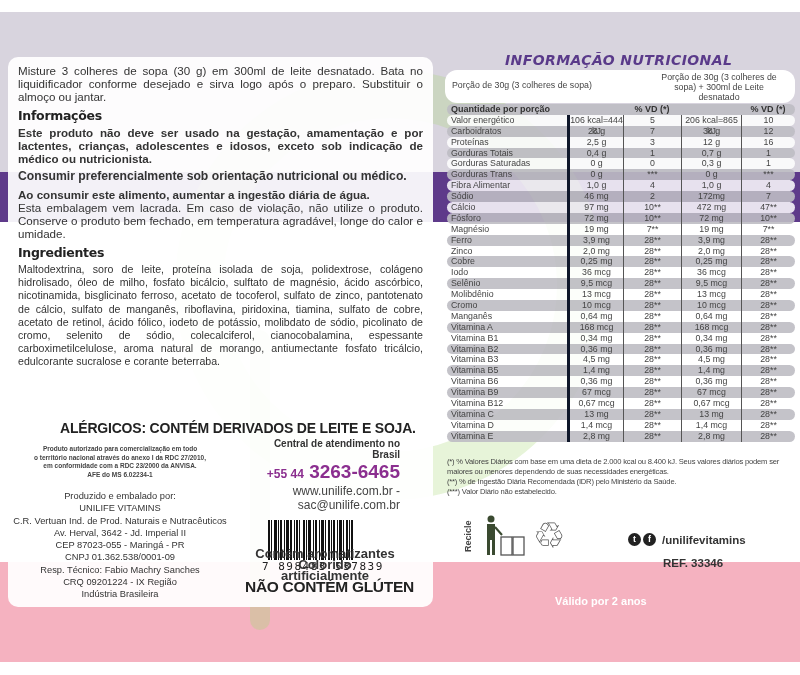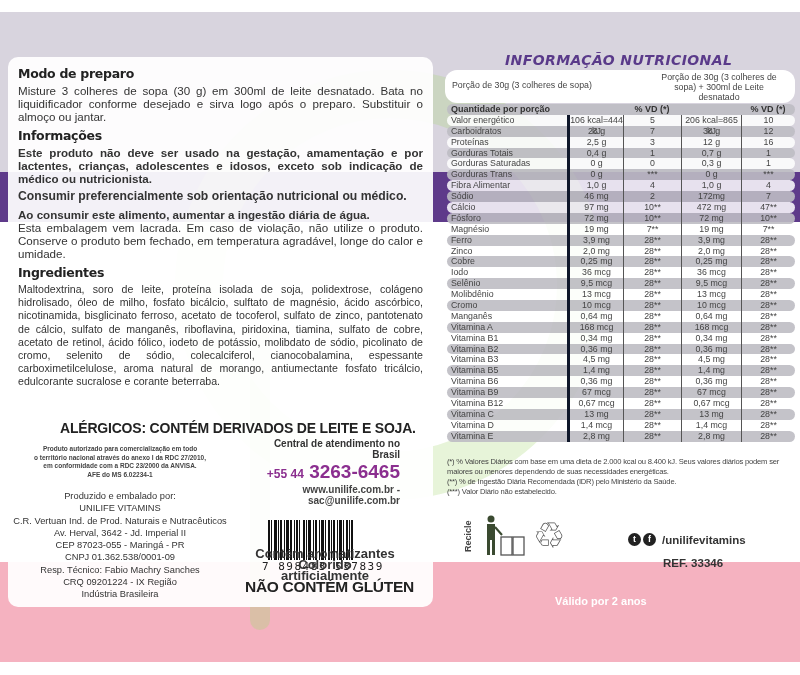--- a/index.html
+++ b/index.html
@@ -23,21 +23,21 @@
   .mt { margin-top: 5px; }
   .ingr { font-size: 10.6px; line-height: 13.2px; text-align: justify; color: #333; }
 
   .allergen { position: absolute; left: 60px; top: 420px; font-size: 14px; font-weight: bold; color: #222; letter-spacing: -0.2px; }
   .legal { position: absolute; left: 20px; top: 445px; width: 200px; text-align: center; font-size: 6.5px; font-weight: bold; line-height: 8.6px; color: #444; }
   .producer { position: absolute; left: 10px; top: 490px; width: 220px; text-align: center; font-size: 9.3px; line-height: 12.3px; color: #333; }
   .service { position: absolute; left: 250px; top: 438px; width: 150px; text-align: right; }
   .service .t { font-size: 10px; font-weight: bold; color: #333; }
   .service .ph { font-size: 19px; font-weight: bold; color: #8b2f8f; margin-top: 1px; }
   .service .ph small { font-size: 12px; font-weight: bold; }
-  .service .web { font-size: 10px; font-weight: bold; color: #444; margin-top: 1px; margin-left: 16px; }
+  .service .web { font-size: 12px; font-weight: normal; color: #444; margin-top: 1px; margin-left: 16px; }
   .barcode { position: absolute; left: 262px; top: 520px; width: 125px; height: 52px; }
   .bars { display: flex; height: 40px; align-items: stretch; margin-left: 6px; }
   .bars span { display: block; background: #111; }
   .bcnum { font-family: "DejaVu Sans Mono", monospace; font-size: 11px; letter-spacing: 1.5px; color: #222; }
   .aroma { position: absolute; left: 255px; top: 548px; width: 140px; text-align: center; font-size: 13px; font-weight: bold; line-height: 11px; color: #333; }
   .gluten { position: absolute; left: 245px; top: 578px; font-size: 15.5px; font-weight: bold; color: #222; letter-spacing: -0.3px; }
 
   .right-title { position: absolute; left: 505px; top: 52px; font-family: "DejaVu Sans", sans-serif; font-style: italic; font-weight: bold; font-size: 14px; color: #5a3a8a; letter-spacing: 0.4px; }
   .portion-box { position: absolute; left: 445px; top: 70px; width: 350px; height: 33px; background: #ffffff; border-radius: 12px; }
   .portion-a { position: absolute; left: 452px; top: 80px; font-size: 8.8px; color: #444; }
@@ -69,21 +69,20 @@
 <body>
 
 <div class="bg-top"></div>
 <div class="bg-purple"></div>
 <div class="bg-mid"></div>
 <div class="bg-pink"></div>
 <div class="leaf-ring"></div>
 <div class="leaf-stem"></div>
 
 <div class="left-panel">
-  <div class="h">Modo de preparo</div>
   <div class="p">Misture 3 colheres de sopa (30 g) em 300ml de leite desnatado. Bata no liquidificador conforme desejado e sirva logo após o preparo. Substituir o almoço ou jantar.</div>
   <div class="h mt">Informações</div>
   <div class="pb">Este produto não deve ser usado na gestação, amamentação e por lactentes, crianças, adolescentes e idosos, exceto sob indicação de médico ou nutricionista.</div>
   <div class="pb mt" style="font-size:12.2px">Consumir preferencialmente sob orientação nutricional ou médico.</div>
   <div class="pb mt">Ao consumir este alimento, aumentar a ingestão diária de água.</div>
   <div class="p">Esta embalagem vem lacrada. Em caso de violação, não utilize o produto. Conserve o produto bem fechado, em temperatura agradável, longe do calor e umidade.</div>
   <div class="h mt">Ingredientes</div>
   <div class="ingr">Maltodextrina, soro de leite, proteína isolada de soja, polidextrose, colágeno hidrolisado, óleo de milho, fosfato bicálcio, sulftato de magnésio, ácido ascórbico, nicotinamida, bisglicinato ferroso, acetato de tocoferol, sulfato de zinco, pantotenato de cálcio, sulfato de manganês, riboflavina, piridoxina, tiamina, sulfato de cobre, acetato de retinol, ácido fólico, iodeto de potássio, molibdato de sódio, picolinato de cromo, selenito de sódio, colecalciferol, cianocobalamina, espessante carboximetilcelulose, aroma natural de morango, antiumectante fosfato tricálcio, edulcorante sucralose e corante beterraba.</div>
 </div>
 

